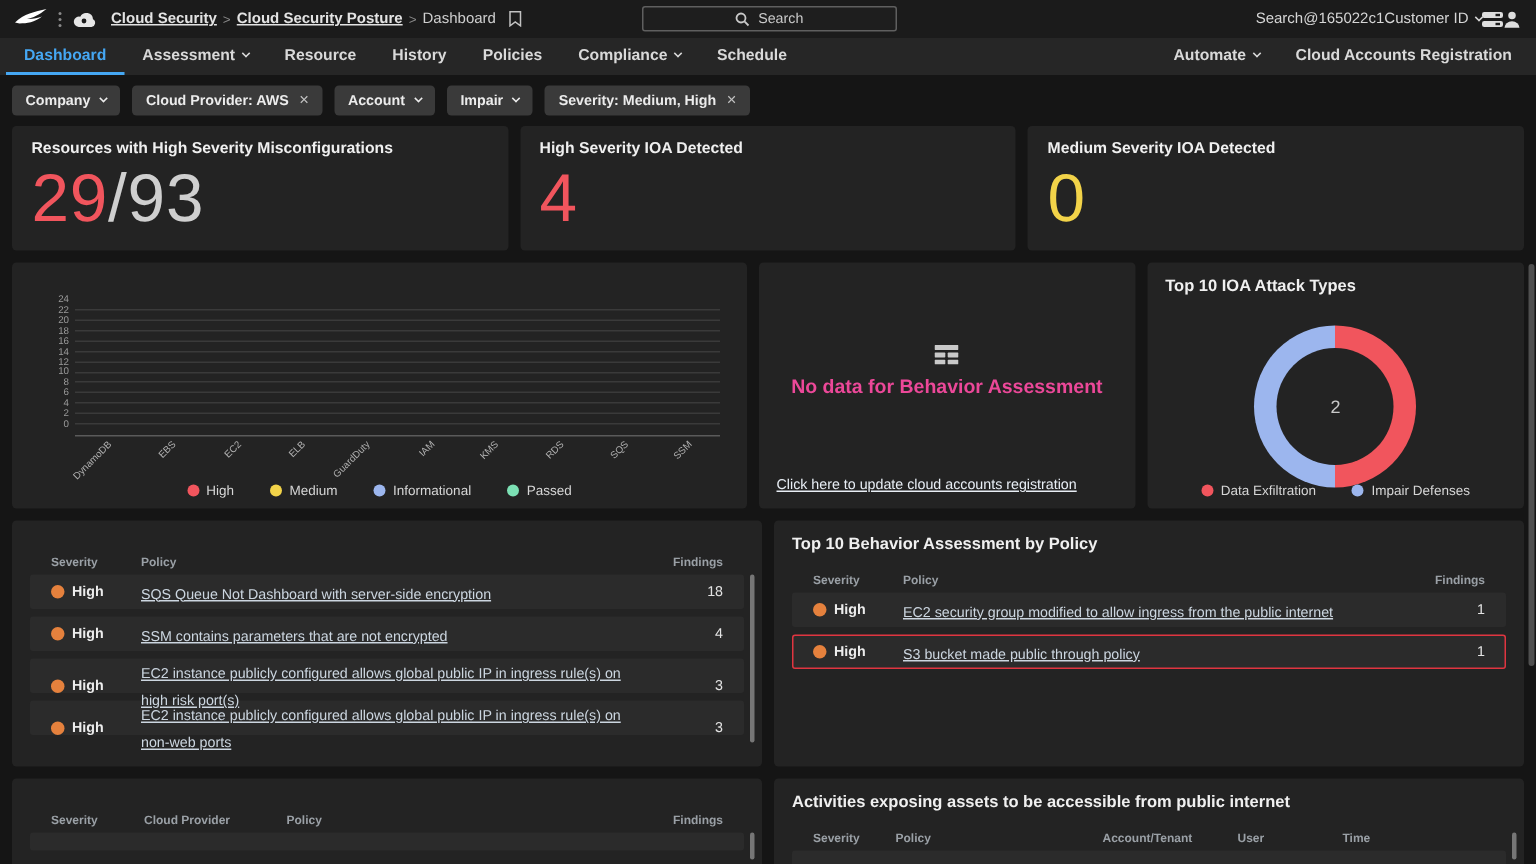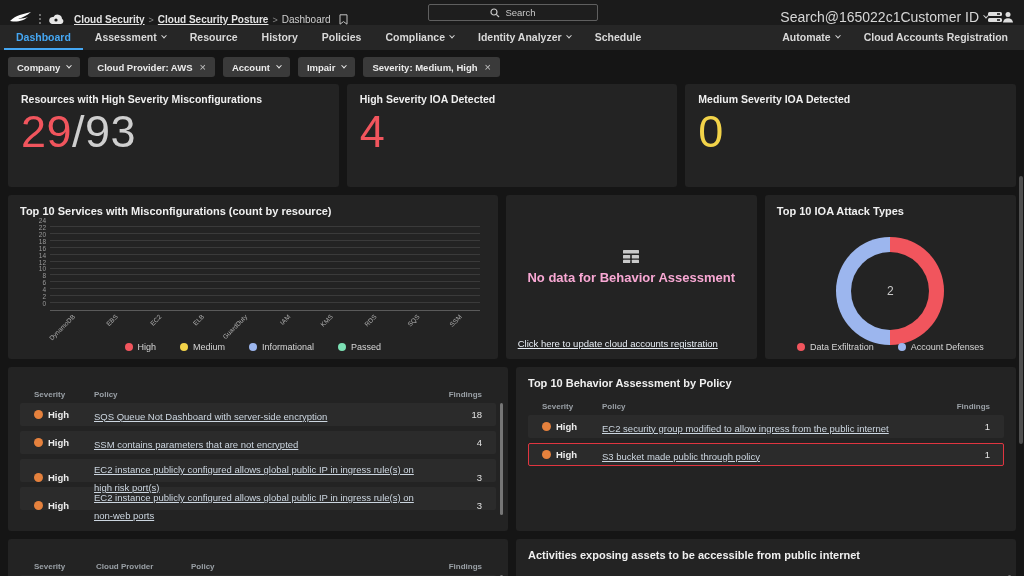--- a/index.html
+++ b/index.html
@@ -1,43 +1,43 @@
 <!DOCTYPE html>
 <html><head>
 <meta charset="utf-8">
 <style>
   *{margin:0;padding:0;box-sizing:border-box}
   html,body{width:1024px;height:576px;overflow:hidden}
   body{background:#151515;font-family:"Liberation Sans",sans-serif;color:#e8e8e8;position:relative}
   
-  .topbar{height:25px;background:#1b1b1b;display:flex;align-items:flex-end;padding:0 10px;position:relative;z-index:5}
+  .topbar{height:25px;background:#1b1b1b;display:flex;align-items:center;padding:0 10px;position:relative;z-index:5}
   .logo-wrap{display:flex;align-items:center;gap:7px;margin-right:10px}
   .vdots{display:flex;flex-direction:column;gap:2px}
   .vdots i{width:2px;height:2px;border-radius:50%;background:#8a8a8a}
   .crumbs{display:flex;align-items:center;gap:4px;font-size:10px}
   .crumb{color:#e3e3e3;text-decoration:underline;font-weight:700;cursor:pointer}
   .crumb.current{text-decoration:none;font-weight:400;color:#cfcfcf}
   .crumb-sep{color:#8a8a8a;font-size:9px}
   .search-box{position:absolute;left:428px;top:4px;width:170px;height:17px;border:1px solid#5f5f5f;border-radius:2px;background:#1e1e1e;display:flex;align-items:center;justify-content:center;gap:5px;color:#c9c9c9;font-size:9.5px;cursor:text}
-  .topbar-right{margin-left:auto;display:flex;align-items:center;font-size:14px;color:#d6d6d6}
+  .topbar-right{margin-left:auto;display:flex;align-items:center;font-size:10px;color:#d6d6d6}
   .tb-item{display:flex;align-items:center;gap:5px;cursor:pointer}
   .chev{width:4px;height:4px;border-right:1.2px solid currentColor;border-bottom:1.2px solid currentColor;display:inline-block;transform:rotate(45deg) translate(-1px,-1px)}
   
   .navbar{height:25px;background:#262626;display:flex;align-items:center;padding:0 4px;position:relative;z-index:4}
   .nav-left,.nav-right{display:flex;align-items:stretch;height:100%}
   .nav-right{margin-left:auto}
   .tab{padding:0 12px;display:flex;align-items:center;gap:5px;font-size:10.5px;font-weight:700;color:#d9d9d9;cursor:pointer;border-bottom:2px solid transparent}
   .tab.active{color:#45a7f3;border-bottom-color:#45a7f3}
   
   .filters{display:flex;gap:8px;padding:7px 8px 7px 8px}
   .chip{background:#3a3a3a;border-radius:3px;height:20px;display:flex;align-items:center;gap:7px;padding:0 9px;font-size:9.5px;font-weight:700;color:#ececec;cursor:pointer}
   .chip .x{font-size:11px;color:#c2c2c2;font-weight:400;line-height:1}
   
   .grid-row{display:flex;gap:8px;margin:0 8px 8px 8px}
-  .card{flex:1;background:#232323;border-radius:3px;padding:9px 13px;height:103px}
+  .card{flex:1;background:#232323;border-radius:3px;padding:9px 13px;height:83px}
   .card-title{font-size:10.5px;font-weight:700;color:#efefef}
   .card-value{font-size:45px;font-weight:400;margin-top:2px;letter-spacing:.5px;line-height:1.1}
   .card-value .total{color:#cfcfcf}
   .panel{background:#232323;border-radius:3px;padding:10px 12px;position:relative}
   .row2{height:164px}.row3{height:164px}.row4{height:130px}
   .row2 .panel,.row3 .panel,.row4 .panel{height:100%}
   .panel-title{font-size:11px;font-weight:700;color:#f0f0f0}
   #panel-chart{flex:2.05}#panel-users{flex:1}#panel-ioa{flex:1}
   .half{flex:1}
   
@@ -47,21 +47,21 @@
   .slots{position:absolute;inset:0;display:flex}
   .slot{flex:1;position:relative;display:flex;align-items:flex-end;justify-content:center;height:100%}
   .bar{width:28px;display:flex;flex-direction:column-reverse}
   .seg{width:100%}
   .xlabel{position:absolute;top:calc(100% + 3px);right:50%;transform-origin:right top;transform:rotate(-45deg);font-size:6.5px;color:#b0b0b0;white-space:nowrap}
   .legend{position:absolute;left:0;right:0;bottom:7px;display:flex;justify-content:center;gap:24px;font-size:9px;color:#d6d6d6}
   .leg-item{display:flex;align-items:center;gap:5px}
   .dot{width:8px;height:8px;border-radius:50%;display:inline-block}
   
   .empty-center{position:absolute;inset:20px 10px 40px 10px;display:flex;flex-direction:column;align-items:center;justify-content:center;gap:7px}
-  .empty-msg{font-size:13px;font-weight:700;color:#f9a8d4}
+  .empty-msg{font-size:13px;font-weight:700;color:#ec4899}
   .panel-link{position:absolute;left:12px;bottom:10px;font-size:9.5px;color:#e8eef5;text-decoration:underline;cursor:pointer}
   
   .donut{position:absolute;left:50%;top:96px;transform:translate(-50%,-50%);width:108px;height:108px;border-radius:50%}
   .donut-hole{position:absolute;inset:15px;border-radius:50%;background:#232323;display:flex;align-items:center;justify-content:center;font-size:12px;color:#c9c9c9}
   
   .tbl{margin-top:8px}
   .thead{display:grid;padding:0 14px;height:18px;align-items:center}
   .th{font-size:8px;font-weight:700;color:#9aa0a6}
   .trow{display:grid;padding:0 14px;height:23px;align-items:center;background:#2b2b2b;border-radius:2px;margin-bottom:5px}
   .trow.hl{outline:1.5px solid #e03540;outline-offset:-1px}
@@ -159,24 +159,20 @@
         <span>History</span>
       </div>
       <div class="tab">
         <span>Policies</span>
       </div>
       <div class="tab">
         <span>Compliance</span>
         <i class="chev"></i>
       </div>
       <div class="tab">
-        <span>Identity Analyzer</span>
-        <i class="chev"></i>
-      </div>
-      <div class="tab">
         <span>Schedule</span>
       </div>
     </div>
   <div class="nav-right" id="nav-right">
       <div class="tab">
         <span>Automate</span>
         <i class="chev"></i>
       </div>
       <div class="tab">
         <span>Cloud Accounts Registration</span>
@@ -217,21 +213,20 @@
       <div class="card-value"><span style="color: rgb(241, 85, 93);">4</span></div>
     </div>
     <div class="card">
       <div class="card-title">Medium Severity IOA Detected</div>
       <div class="card-value"><span style="color: rgb(242, 211, 73);">0</span></div>
     </div>
   </div>
 
 <div class="grid-row row2">
   <div class="panel" id="panel-chart">
-    <div class="panel-title">Top 10 Services with Misconfigurations (count by resource)</div>
     <div id="plot">
         <div class="ytick" style="bottom: 0%;">0</div>
         <div class="gline" style="bottom: 8.33333%;"></div>
         <div class="ytick" style="bottom: 8.33333%;">2</div>
         <div class="gline" style="bottom: 16.6667%;"></div>
         <div class="ytick" style="bottom: 16.6667%;">4</div>
         <div class="gline" style="bottom: 25%;"></div>
         <div class="ytick" style="bottom: 25%;">6</div>
         <div class="gline" style="bottom: 33.3333%;"></div>
         <div class="ytick" style="bottom: 33.3333%;">8</div>
@@ -362,21 +357,21 @@
           <span>2</span>
         </div>
     </div>
     <div class="legend" id="donut-legend">
         <span class="leg-item">
           <span class="dot" style="background: rgb(241, 85, 93);"></span>
           <span>Data Exfiltration</span>
         </span>
         <span class="leg-item">
           <span class="dot" style="background: rgb(156, 182, 238);"></span>
-          <span>Account Defenses</span>
+          <span>Impair Defenses</span>
         </span>
       </div>
   </div>
 </div>
 
 <div class="grid-row row3">
   <div class="panel half">
     <div class="tbl" id="table-config">
         <div class="thead" style="grid-template-columns: 60px 1fr 50px;">
           <div class="th">Severity</div>

